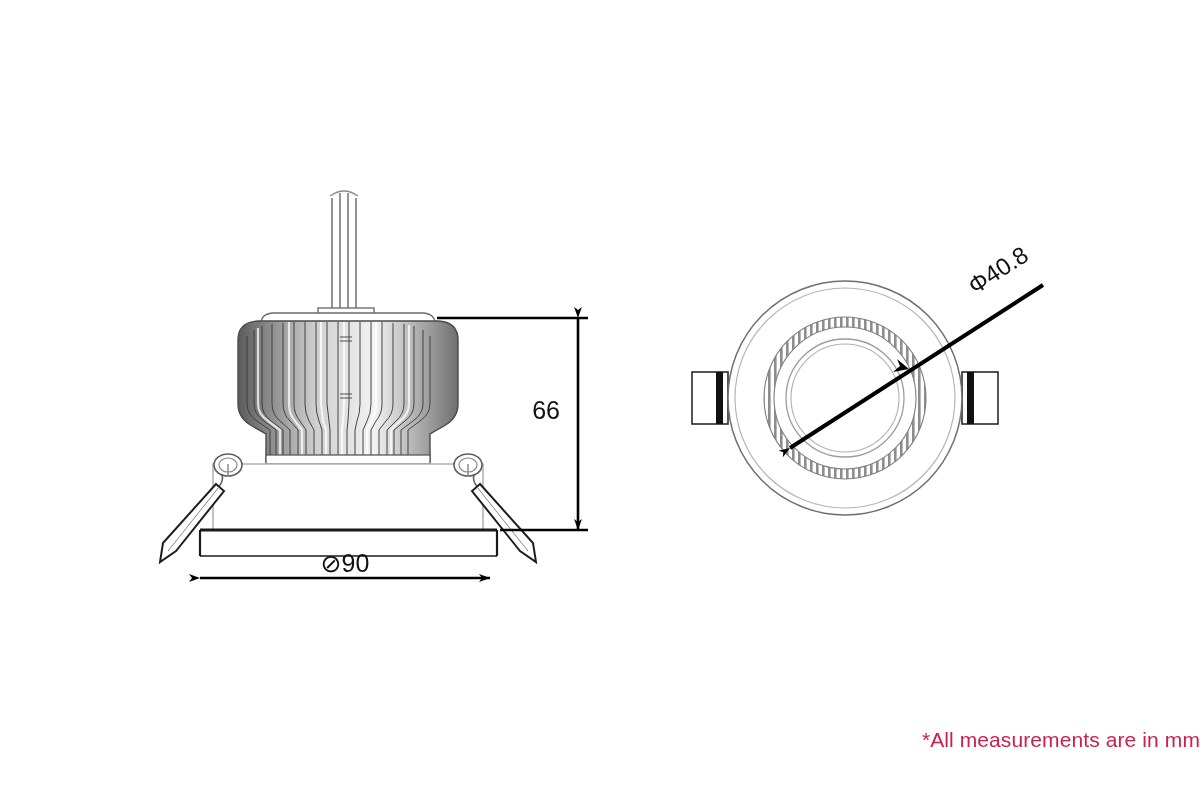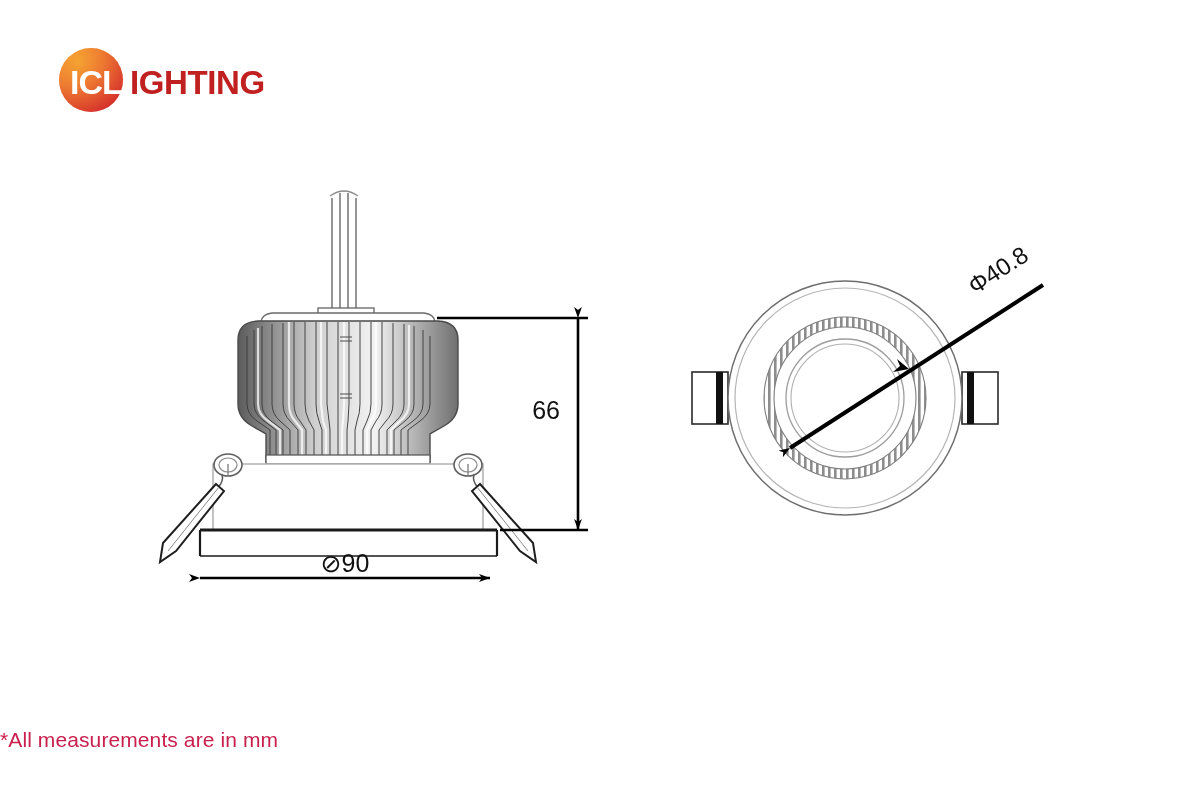--- a/index.html
+++ b/index.html
@@ -39,50 +39,31 @@
     width: 1200px;
     height: 800px;
   }
 
   
   #footnote {
     position: absolute;
     left: 0;
     top: 728px;
     width: 1200px;
-    text-align: left;
+    text-align: right;
     font-size: 21px;
     font-family: "Liberation Sans", sans-serif;
     letter-spacing: 0.1px;
   }
 </style>
 </head>
 <body>
 
 <div id="page">
 
-  <div id="logo">
-    <svg width="260" height="72" viewBox="0 0 260 72">
-      <defs>
-        <radialGradient id="markGrad" cx="30%" cy="22%" r="92%">
-          <stop offset="0%" stop-color="#f9b233"></stop>
-          <stop offset="42%" stop-color="#f08033"></stop>
-          <stop offset="100%" stop-color="#d1202a"></stop>
-        </radialGradient>
-        <linearGradient id="markGrad2" x1="0" y1="0" x2="1" y2="1">
-          <stop offset="0%" stop-color="#f7a830" stop-opacity="0.95"></stop>
-          <stop offset="100%" stop-color="#d0202b" stop-opacity="0.95"></stop>
-        </linearGradient>
-      </defs>
-      <circle cx="33" cy="36" r="32" fill="url(#markGrad)"></circle>
-      <circle cx="33" cy="36" r="32" fill="url(#markGrad2)" opacity="0.35"></circle>
-      <text x="12" y="50" font-family="'Liberation Sans', sans-serif" font-size="34" font-weight="bold" fill="#ffffff" letter-spacing="-1">ICL</text>
-      <text x="72" y="50" font-family="'Liberation Sans', sans-serif" font-size="33" font-weight="bold" fill="#c0201f" letter-spacing="-0.4">IGHTING</text>
-    </svg>
-  </div>
 
   <svg id="drawing" viewBox="0 0 1200 800">
 
     <defs>
 
       <pattern id="knurl" width="6" height="6" patternUnits="userSpaceOnUse" patternTransform="rotate(0)">
         <rect width="6" height="6" fill="#ffffff"></rect>
         <rect x="0" y="0" width="2.6" height="6" fill="#8d8d8d"></rect>
       </pattern>
 

